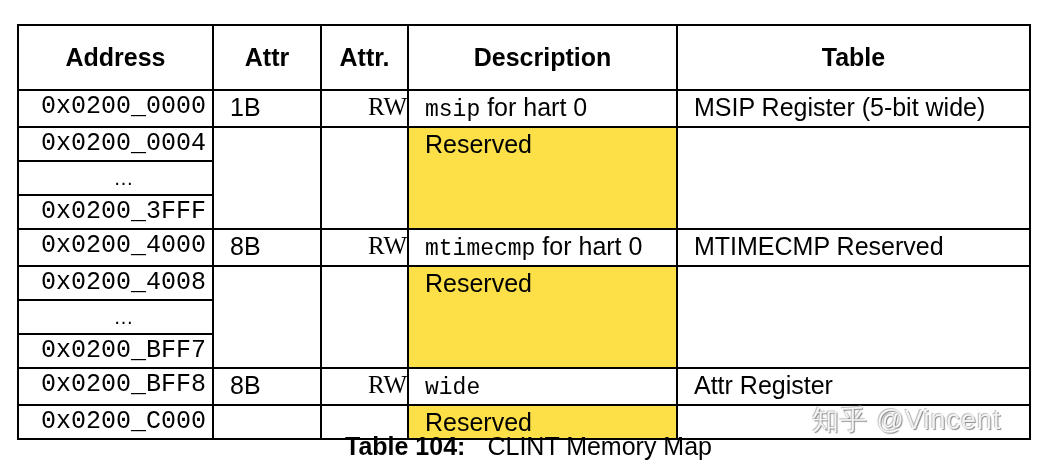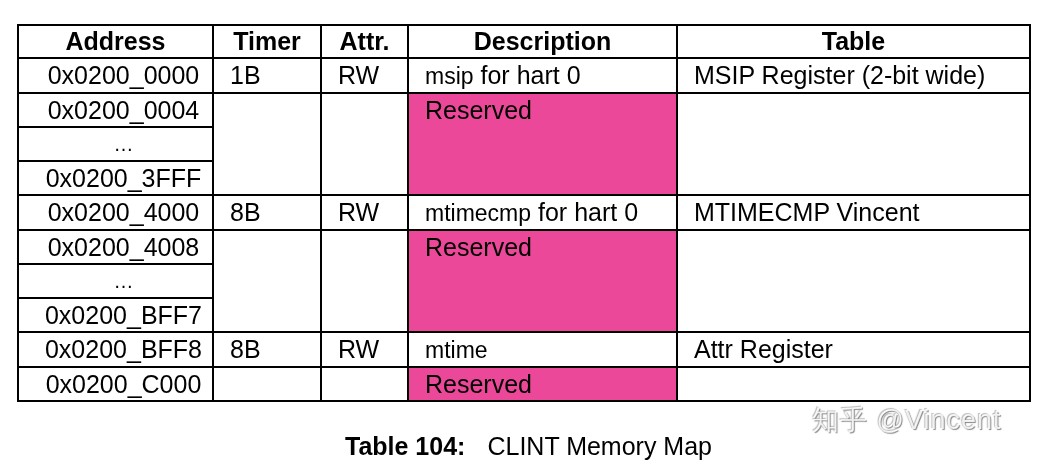--- a/index.html
+++ b/index.html
@@ -8,30 +8,30 @@
   table.map {
     position: absolute; left: 17px; top: 24px;
     border-collapse: collapse; table-layout: fixed;
     width: 1012px;
   }
   table.map td, table.map th {
     border: 2px solid #000; padding: 0 0 0 16px; height: 32px;
     font-size: 25px; line-height: 32px; vertical-align: top;
     white-space: nowrap; overflow: hidden;
   }
-  table.map th { font-weight: bold; text-align: center; padding: 0; height: 31px; line-height: 31px; }
+  table.map th { font-weight: bold; text-align: center; padding: 16px; height: 31px; line-height: 31px; }
   col.c-addr { width: 195px; }
   col.c-width { width: 108px; }
   col.c-attr { width: 87px; }
   col.c-desc { width: 269px; }
   col.c-notes { width: 353px; }
-  td.addr { font-family: Liberation Sans, sans-serif; font-size: 23px; text-align: center; padding: 0; }
-  td.center { text-align: left; padding: 0; }
-  td.reserved { background: #ec4899; }
-  .mono { font-family: Liberation Sans, sans-serif; font-size: 23px; }
+  td.addr { font-family: Liberation Mono, monospace; font-size: 23px; text-align: center; padding: 0; }
+  td.center { text-align: right; padding: 0; font-family: Liberation Serif, serif; }
+  td.reserved { background: #fde047; }
+  .mono { font-family: Liberation Mono, monospace; font-size: 23px; }
   .caption {
     position: absolute; left: 0; width: 1057px; top: 428px;
     text-align: center; font-size: 25px; line-height: 36px;
   }
   .caption .cap-label { font-weight: bold; margin-right: 22px; }
   .watermark {
     position: absolute; left: 812px; top: 402px;
     font-size: 27px; color: rgba(255,255,255,0.85);
     text-shadow: 1px 1px 1px #888, -1px -1px 1px #bbb;
     letter-spacing: 1px;
@@ -44,32 +44,32 @@
   <colgroup>
     <col class="c-addr">
       <col class="c-width">
       <col class="c-attr">
       <col class="c-desc">
       <col class="c-notes">
   </colgroup>
   <tbody>
       <tr>
     <th>Address</th>
-    <th>Timer</th>
+    <th>Attr</th>
     <th>Attr.</th>
     <th>Description</th>
     <th>Table</th>
   </tr>
 
   <tr>
     <td class="addr">0x0200_0000</td>
     <td>1B</td>
     <td class="center">RW</td>
     <td><span class="mono">msip</span><span> for hart 0</span></td>
-    <td>MSIP Register (2-bit wide)</td>
+    <td>MSIP Register (5-bit wide)</td>
   </tr>
 
   <tr>
     <td class="addr">0x0200_0004</td>
     <td rowspan="3"></td>
     <td rowspan="3"></td>
     <td rowspan="3" class="reserved">Reserved</td>
     <td rowspan="3"></td>
   </tr>
   <tr>
@@ -77,42 +77,42 @@
   </tr>
   <tr>
     <td class="addr">0x0200_3FFF</td>
   </tr>
 
   <tr>
     <td class="addr">0x0200_4000</td>
     <td>8B</td>
     <td class="center">RW</td>
     <td><span class="mono">mtimecmp</span><span> for hart 0</span></td>
-    <td>MTIMECMP Vincent</td>
+    <td>MTIMECMP Reserved</td>
   </tr>
 
   <tr>
     <td class="addr">0x0200_4008</td>
     <td rowspan="3"></td>
     <td rowspan="3"></td>
     <td rowspan="3" class="reserved">Reserved</td>
     <td rowspan="3"></td>
   </tr>
   <tr>
     <td class="addr" style="font-family:'Liberation Sans',sans-serif;font-size:20px;">…</td>
   </tr>
   <tr>
     <td class="addr">0x0200_BFF7</td>
   </tr>
 
   <tr>
     <td class="addr">0x0200_BFF8</td>
     <td>8B</td>
     <td class="center">RW</td>
-    <td><span class="mono">mtime</span><span></span></td>
+    <td><span class="mono">wide</span><span></span></td>
     <td>Attr Register</td>
   </tr>
 
   <tr>
     <td class="addr">0x0200_C000</td>
     <td></td>
     <td></td>
     <td class="reserved">Reserved</td>
     <td></td>
   </tr>

